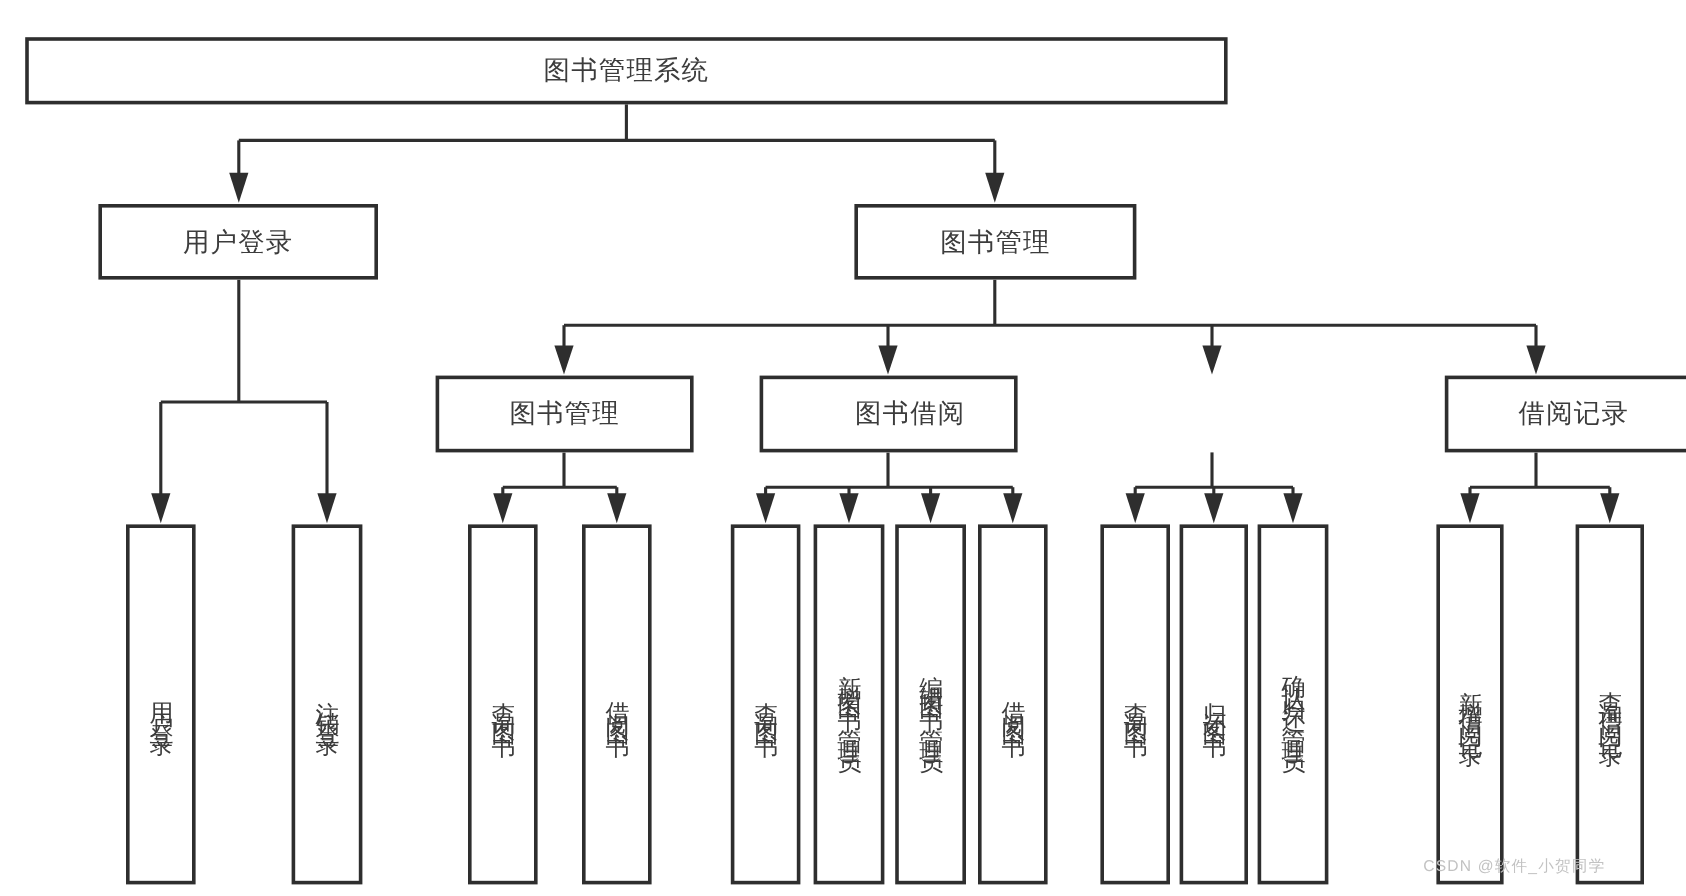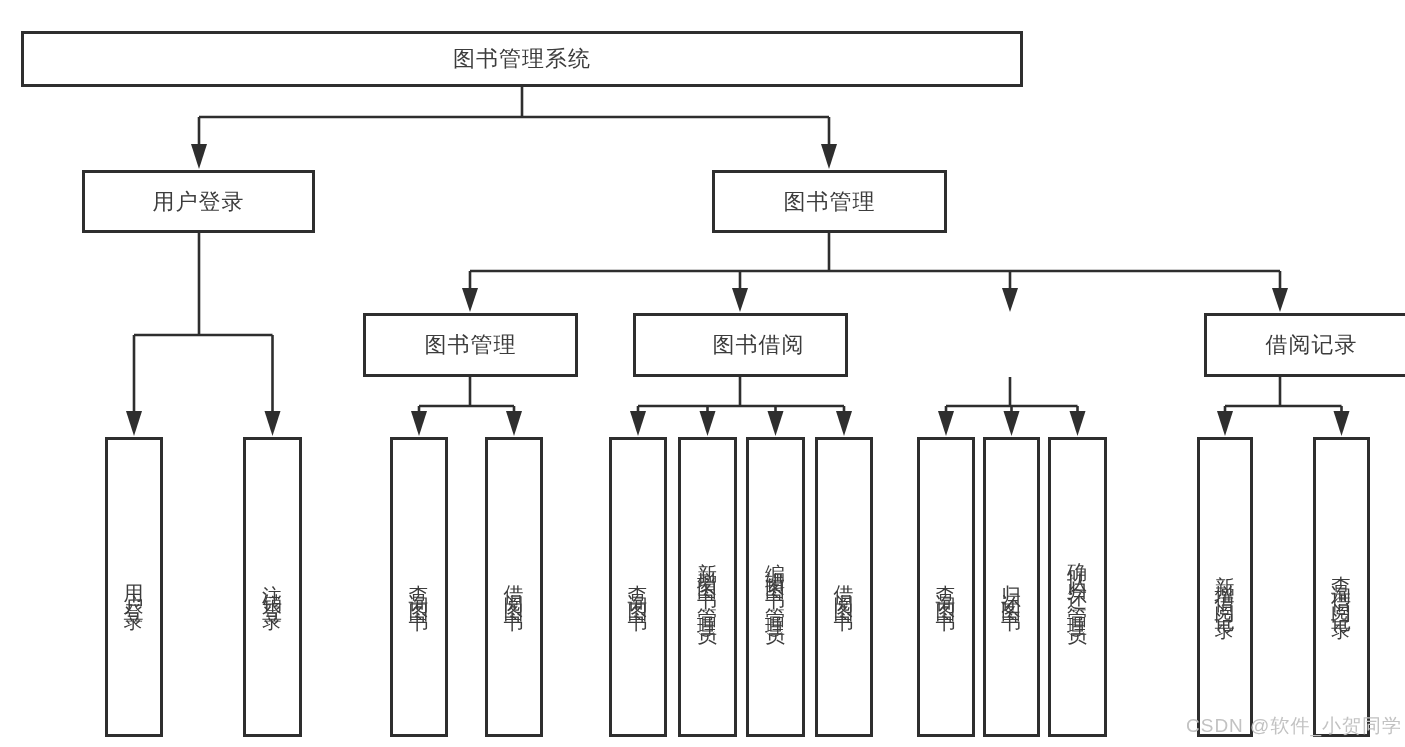--- a/index.html
+++ b/index.html
@@ -31,21 +31,21 @@
   .vtext{
     writing-mode:vertical-rl;
     text-orientation:mixed;
     font-size:20px;
     letter-spacing:9px;
     line-height:1;
     white-space:nowrap;
   }
   #watermark{
     position:absolute;left:1186px;top:713px;
-    font-size:19px;letter-spacing:1px;
+    font-size:13px;letter-spacing:1px;
     color:var(--watermark,#c2c2c2);
     z-index:5;
     white-space:nowrap;
   }
 </style>
 </head>
 <body>
 
 <div id="stage">
 

